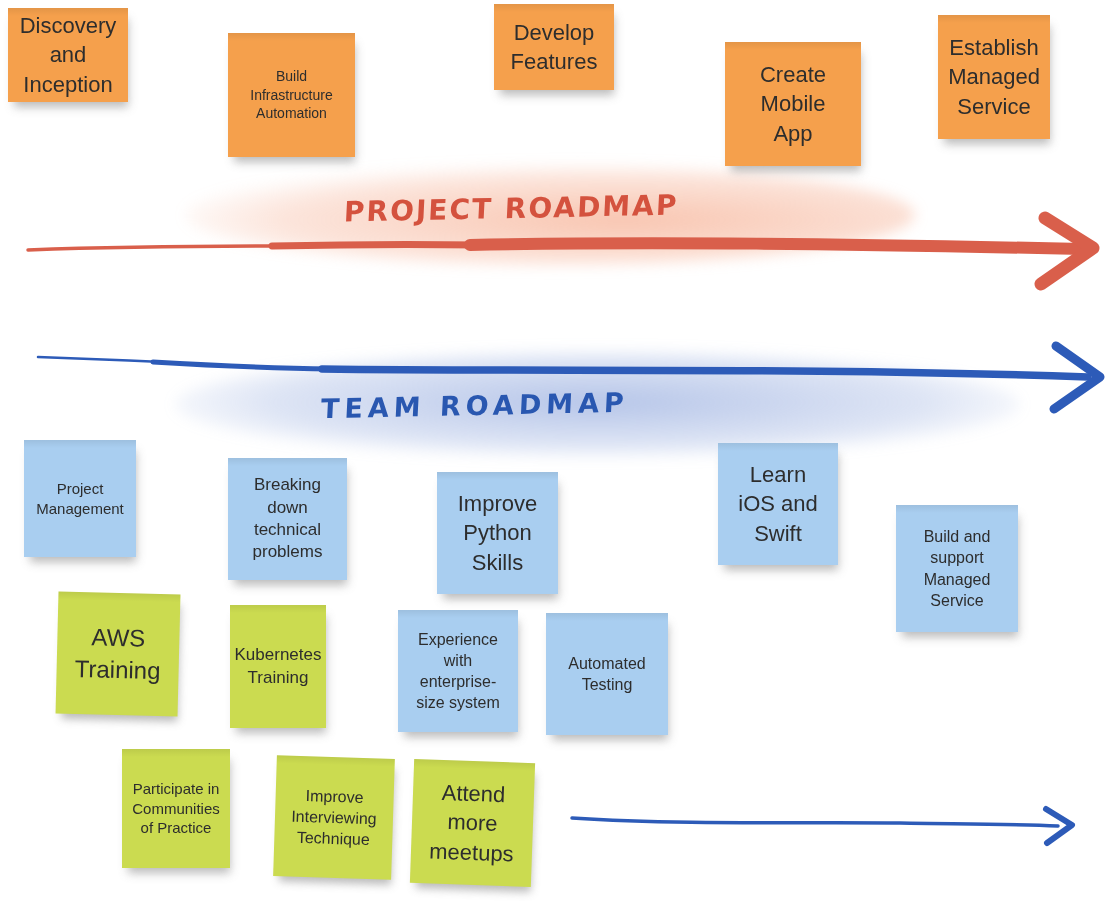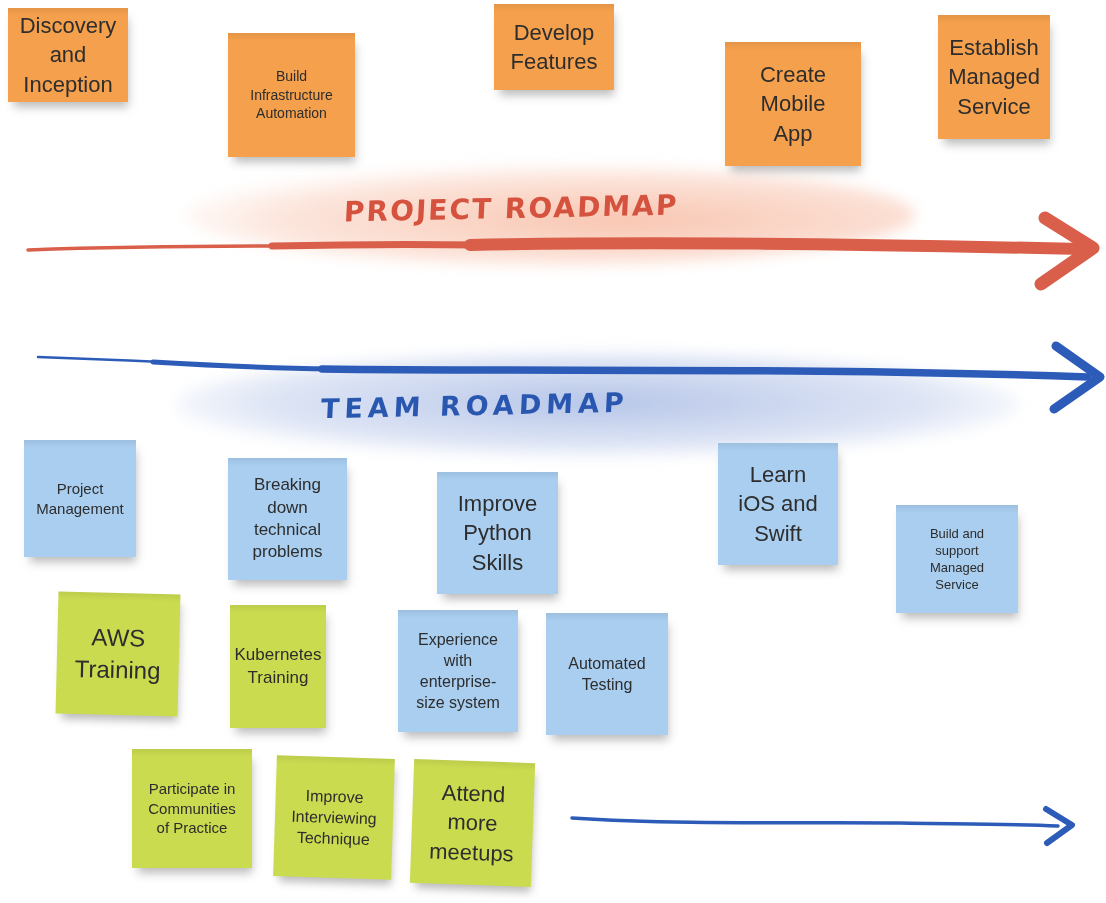--- a/index.html
+++ b/index.html
@@ -111,21 +111,21 @@
   <div class="note blue" style="left:437px;top:472px;width:121px;height:122px;font-size:22px">
     <span class="txt">Improve
 Python
 Skills</span>
     </div>
   <div class="note blue" style="left:718px;top:443px;width:120px;height:122px;font-size:22px">
     <span class="txt">Learn
 iOS and
 Swift</span>
     </div>
-  <div class="note blue" style="left:896px;top:505px;width:122px;height:108px;font-size:13px">
+  <div class="note blue" style="left:896px;top:505px;width:122px;height:127px;font-size:16px">
     <span class="txt">Build and
 support
 Managed
 Service</span>
     </div>
 
   <div class="note green" style="left:57px;top:593px;width:122px;height:122px;font-size:24px;transform:rotate(1.4deg)">
     <span class="txt">AWS
 Training</span>
     </div>
@@ -137,21 +137,21 @@
     <span class="txt">Experience
 with
 enterprise-
 size system</span>
     </div>
   <div class="note blue" style="left:546px;top:613px;width:122px;height:122px;font-size:16px">
     <span class="txt">Automated
 Testing</span>
     </div>
 
-  <div class="note green" style="left:132px;top:749px;width:120px;height:119px;font-size:15px">
+  <div class="note green" style="left:122px;top:749px;width:108px;height:119px;font-size:15px">
     <span class="txt">Participate in
 Communities
 of Practice</span>
     </div>
   <div class="note green" style="left:275px;top:757px;width:118px;height:121px;font-size:16px;transform:rotate(1.8deg)">
     <span class="txt">Improve
 Interviewing
 Technique</span>
     </div>
   <div class="note green" style="left:412px;top:761px;width:121px;height:124px;font-size:22px;transform:rotate(2deg)">

